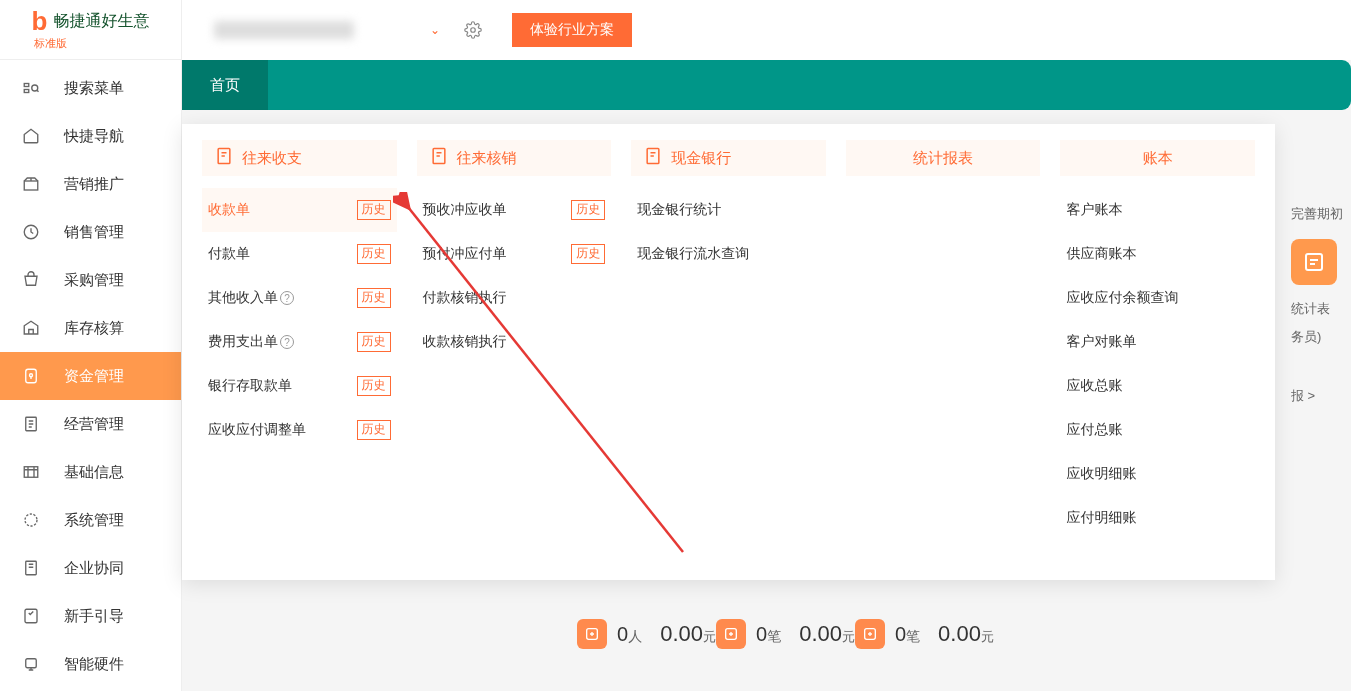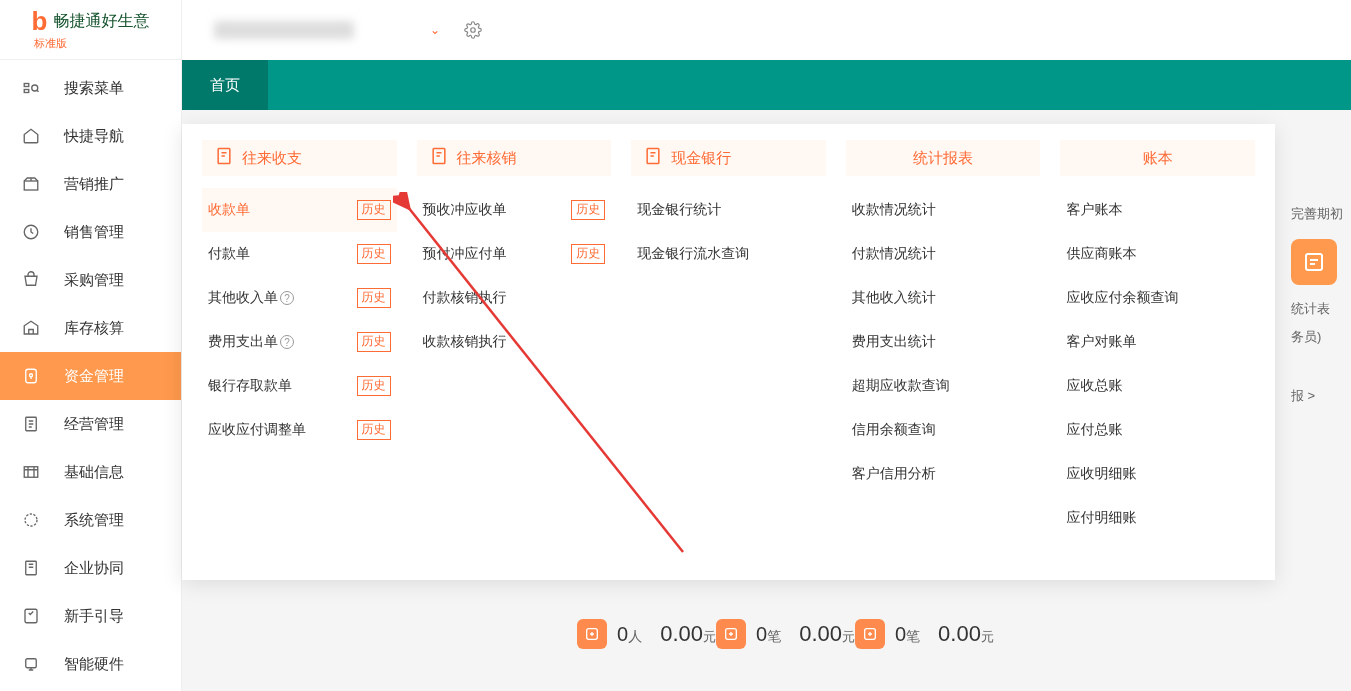--- a/index.html
+++ b/index.html
@@ -135,20 +135,21 @@
     .tab-bar {
       position: absolute;
       left: 182px;
       top: 60px;
       right: 0;
       height: 50px;
       background: #009688;
       display: flex;
       align-items: stretch;
       z-index: 5;
+      border-radius: 9px;
     }
     .tab {
       display: flex;
       align-items: center;
       padding: 0 28px;
       color: #fff;
       font-size: 15px;
       cursor: pointer;
     }
     .tab.active {
@@ -427,20 +428,21 @@
   <div class="org-select">
     <span class="blur"></span>
     <span class="chevron">⌄</span>
   </div>
   <span class="gear-btn">
     <svg width="18" height="18" viewBox="0 0 24 24" fill="none" stroke="currentColor" stroke-width="1.6">
         <circle cx="12" cy="12" r="3"></circle>
         <path d="M19.4 15a1.65 1.65 0 0 0 .33 1.82l.06.06a2 2 0 1 1-2.83 2.83l-.06-.06a1.65 1.65 0 0 0-1.82-.33 1.65 1.65 0 0 0-1 1.51V21a2 2 0 1 1-4 0v-.09a1.65 1.65 0 0 0-1-1.51 1.65 1.65 0 0 0-1.82.33l-.06.06a2 2 0 1 1-2.83-2.83l.06-.06a1.65 1.65 0 0 0 .33-1.82 1.65 1.65 0 0 0-1.51-1H3a2 2 0 1 1 0-4h.09a1.65 1.65 0 0 0 1.51-1 1.65 1.65 0 0 0-.33-1.82l-.06-.06a2 2 0 1 1 2.83-2.83l.06.06a1.65 1.65 0 0 0 1.82.33h0a1.65 1.65 0 0 0 1-1.51V3a2 2 0 1 1 4 0v.09a1.65 1.65 0 0 0 1 1.51h0a1.65 1.65 0 0 0 1.82-.33l.06-.06a2 2 0 1 1 2.83 2.83l-.06.06a1.65 1.65 0 0 0-.33 1.82v0a1.65 1.65 0 0 0 1.51 1H21a2 2 0 1 1 0 4h-.09a1.65 1.65 0 0 0-1.51 1z"></path>
       </svg>
   </span>
+  <button class="primary-btn">体验行业方案</button>
 </div>
 
 <div class="tab-bar">
   <div class="tab active">首页</div>
 </div>
 
 <div class="content-area"></div>
 
 <div class="mega-menu" id="mega-menu">
     <div class="mega-col">
@@ -516,43 +518,20 @@
           <span class="mega-item-label">现金银行统计</span>
         </div>
         <div class="mega-item">
           <span class="mega-item-label">现金银行流水查询</span>
         </div>
       </div>
     </div>
     <div class="mega-col">
       <div class="mega-header alt">
         <span>统计报表</span>
-      </div>
-      <div class="mega-list">
-        <div class="mega-item">
-          <span class="mega-item-label">收款情况统计</span>
-        </div>
-        <div class="mega-item">
-          <span class="mega-item-label">付款情况统计</span>
-        </div>
-        <div class="mega-item">
-          <span class="mega-item-label">其他收入统计</span>
-        </div>
-        <div class="mega-item">
-          <span class="mega-item-label">费用支出统计</span>
-        </div>
-        <div class="mega-item">
-          <span class="mega-item-label">超期应收款查询</span>
-        </div>
-        <div class="mega-item">
-          <span class="mega-item-label">信用余额查询</span>
-        </div>
-        <div class="mega-item">
-          <span class="mega-item-label">客户信用分析</span>
-        </div>
       </div>
     </div>
     <div class="mega-col">
       <div class="mega-header alt">
         <span>账本</span>
       </div>
       <div class="mega-list">
         <div class="mega-item">
           <span class="mega-item-label">客户账本</span>
         </div>

